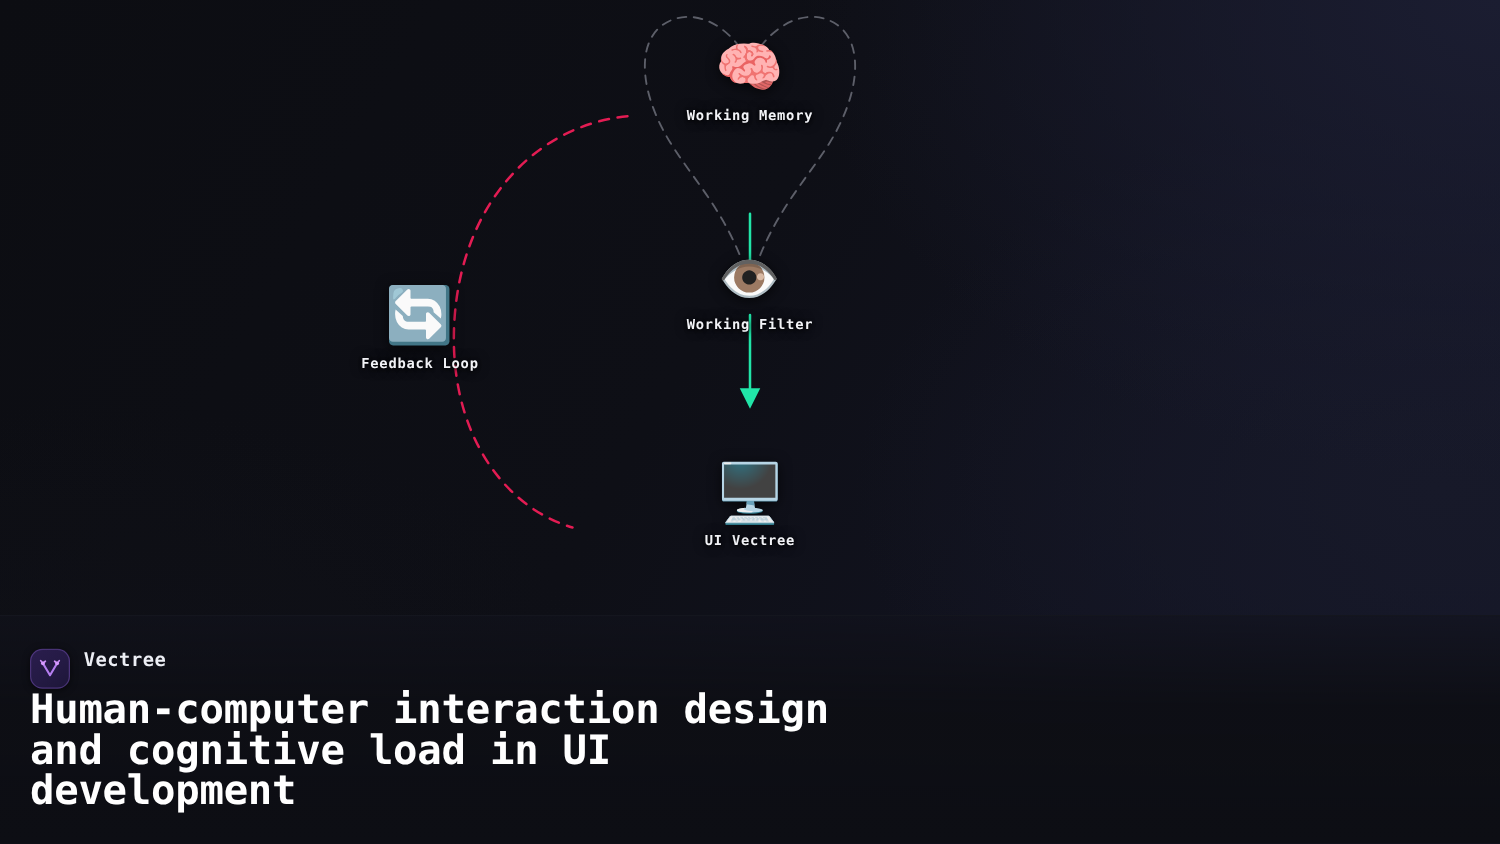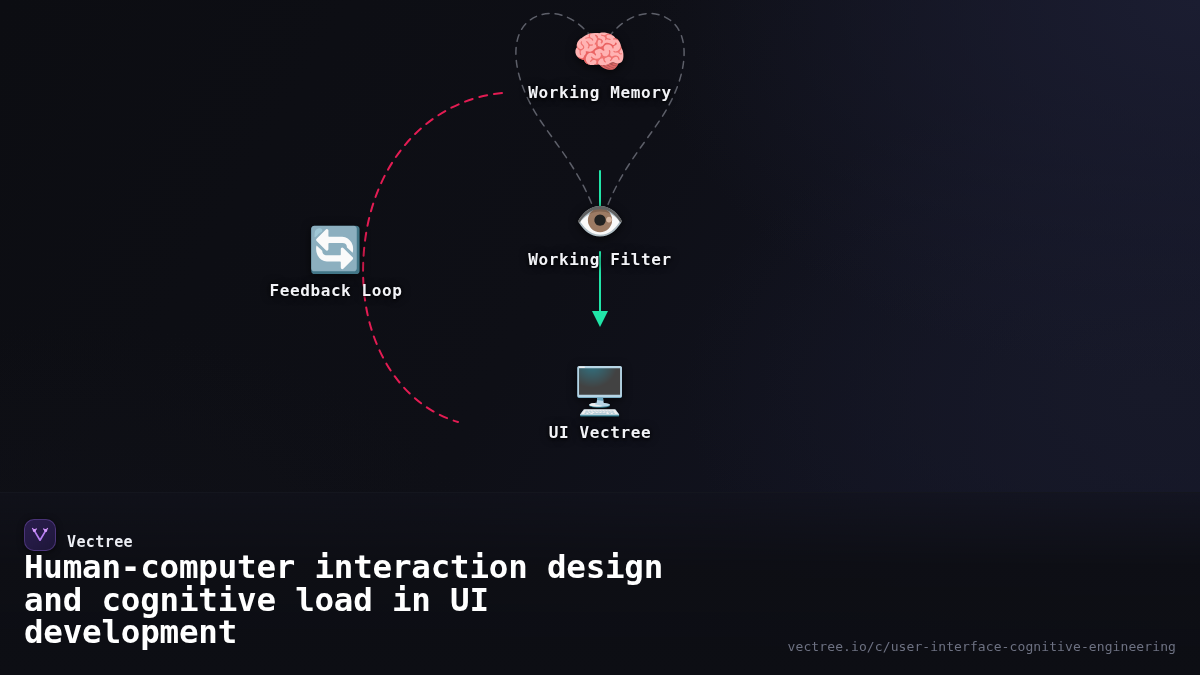--- a/index.html
+++ b/index.html
@@ -46,21 +46,21 @@
   }
   .node-glyph {
     display:block;
     line-height:1;
     filter:drop-shadow(0 2px 5px rgba(0,0,0,.65));
   }
   .node-label {
     margin-top:9px;
     color:#f2f3f7;
     font-family:"DejaVu Sans Mono","Liberation Mono",monospace;
-    font-size:16px;
+    font-size:11px;
     font-weight:700;
     letter-spacing:.6px;
     white-space:nowrap;
     text-shadow:0 1px 3px rgba(0,0,0,.95), 0 0 9px rgba(0,0,0,.8);
   }
 
   #node-working-memory { left:600px; top:66px; }
   #node-working-memory .node-glyph { font-size:44px; }
 
   #node-visual-filter  { left:600px; top:235px; }
@@ -76,21 +76,21 @@
   #footer {
     position:absolute;
     left:0; right:0; bottom:0;
     height:183px;
     padding:26px 24px 0 24px;
     background:linear-gradient(180deg, rgba(17,18,28,.55) 0%, rgba(13,14,20,.95) 40%, #0d0e14 100%);
     border-top:1px solid rgba(120,130,170,.07);
   }
   #brand {
     display:flex;
-    align-items:flex-end;
+    align-items:flex-start;
     gap:11px;
     height:32px;
   }
   #brand-logo {
     width:32px; height:32px;
     border-radius:10px;
     background:linear-gradient(145deg,#2a1d4d 0%,#241a44 55%,#1d1638 100%);
     border:1px solid rgba(160,110,235,.32);
     display:flex; align-items:center; justify-content:center;
     flex:0 0 auto;
@@ -188,17 +188,16 @@
           <circle cx="15.7" cy="5.6" r="1.5" fill="#d79bff"></circle>
         </svg>
       </span>
       <span id="brand-name">Vectree</span>
     </div>
 
     <h1 id="headline">Human-computer interaction design
 and cognitive load in UI
 development</h1>
 
-    <span id="permalink">vectree.io/c/user-interface-cognitive-engineering</span>
 
   </div>
 
 </div>
 
 </body></html>

